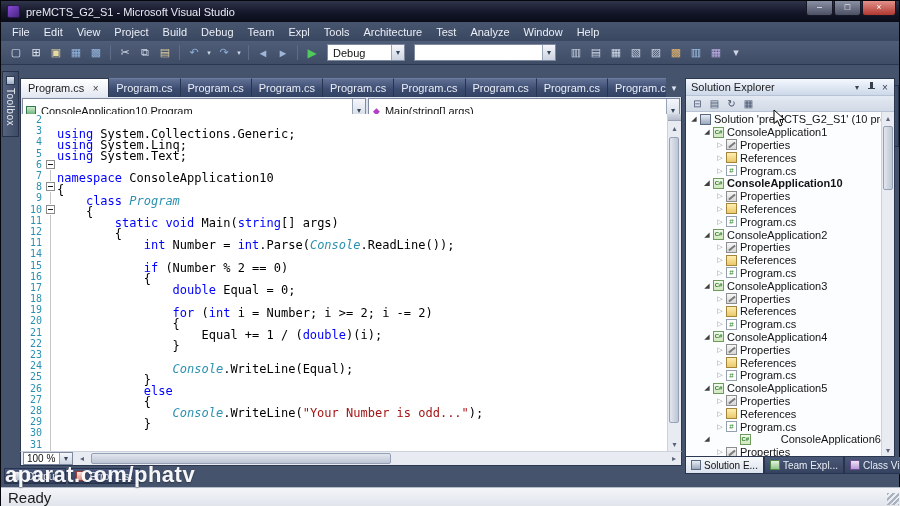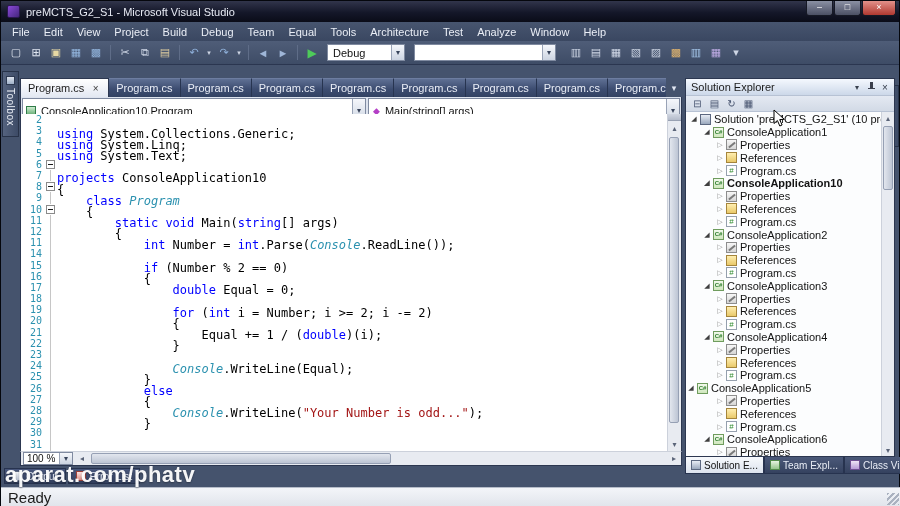--- a/index.html
+++ b/index.html
@@ -202,21 +202,21 @@
   </div>
 
   <div id="menubar">
       <span class="menu-item">File</span>
       <span class="menu-item">Edit</span>
       <span class="menu-item">View</span>
       <span class="menu-item">Project</span>
       <span class="menu-item">Build</span>
       <span class="menu-item">Debug</span>
       <span class="menu-item">Team</span>
-      <span class="menu-item">Equal</span>
+      <span class="menu-item">Expl</span>
       <span class="menu-item">Tools</span>
       <span class="menu-item">Architecture</span>
       <span class="menu-item">Test</span>
       <span class="menu-item">Analyze</span>
       <span class="menu-item">Window</span>
       <span class="menu-item">Help</span>
     </div>
 
   <div id="toolbar">
     <div id="tb-left">
@@ -337,21 +337,21 @@
       <div class="cl">
         <span class="ln">5</span>
         <span class="fm"></span>
         <span class="codeln"></span>
       </div>
       <div class="cl">
         <span class="ln">6</span>
         <span class="fm">
           <span class="foldbox"></span>
         </span>
-        <span class="codeln"><span class="k">projects</span><span class="p"> ConsoleApplication10</span></span>
+        <span class="codeln"><span class="k">namespace</span><span class="p"> ConsoleApplication10</span></span>
       </div>
       <div class="cl">
         <span class="ln">7</span>
         <span class="fm">
           <span class="foldline"></span>
         </span>
         <span class="codeln"><span class="p">{</span></span>
       </div>
       <div class="cl">
         <span class="ln">8</span>
@@ -663,41 +663,41 @@
         <div class="trow" style="padding-left: 29px;">
           <span class="arrow closed">▷</span>
           <span class="ti references"></span>
           <span>References</span>
         </div>
         <div class="trow" style="padding-left: 29px;">
           <span class="arrow closed">▷</span>
           <span class="ti csfile"></span>
           <span>Program.cs</span>
         </div>
-        <div class="trow" style="padding-left: 0;">
+        <div class="trow" style="padding-left: 16px;">
           <span class="arrow">◢</span>
           <span class="ti project"></span>
           <span>ConsoleApplication5</span>
         </div>
         <div class="trow" style="padding-left: 29px;">
           <span class="arrow closed">▷</span>
           <span class="ti properties"></span>
           <span>Properties</span>
         </div>
         <div class="trow" style="padding-left: 29px;">
           <span class="arrow closed">▷</span>
           <span class="ti references"></span>
           <span>References</span>
         </div>
         <div class="trow" style="padding-left: 29px;">
           <span class="arrow closed">▷</span>
           <span class="ti csfile"></span>
           <span>Program.cs</span>
         </div>
-        <div class="trow" style="padding-left: 16px;">
+        <div class="trow" style="padding-left: 16px; justify-content: space-between;">
           <span class="arrow">◢</span>
           <span class="ti project"></span>
           <span>ConsoleApplication6</span>
         </div>
         <div class="trow" style="padding-left: 29px;">
           <span class="arrow closed">▷</span>
           <span class="ti properties"></span>
           <span>Properties</span>
         </div>
       </div>

